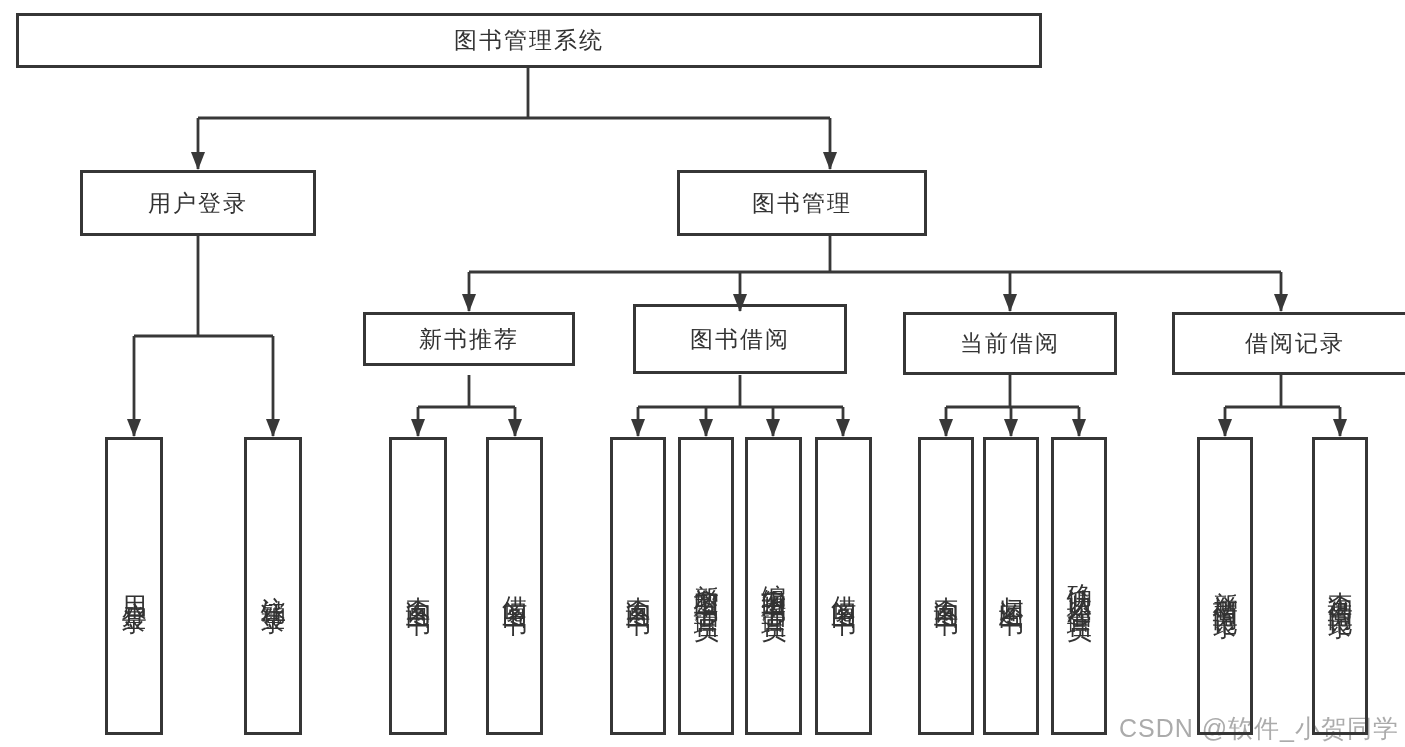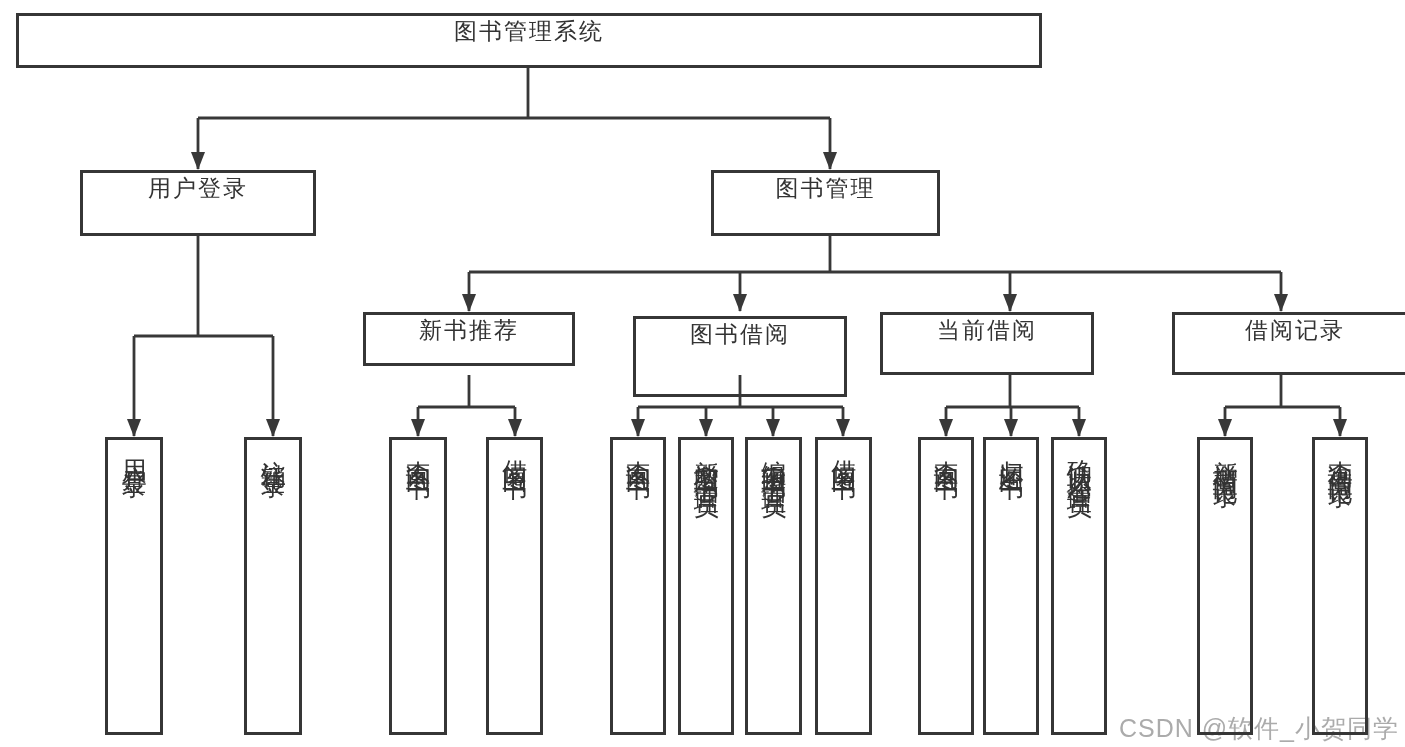--- a/index.html
+++ b/index.html
@@ -6,21 +6,21 @@
   .canvas{
     position:relative;width:1405px;height:747px;background:#ffffff;
     font-family:"Liberation Sans","DejaVu Sans",sans-serif;overflow:hidden;
   }
   .connectors{position:absolute;left:0;top:0;z-index:2;pointer-events:none;}
   .connectors path.lines{stroke:#383838;stroke-width:2.8;fill:none;}
   .connectors line{stroke:#383838;stroke-width:2.8;}
   .connectors .head{fill:#383838;stroke:none;}
   .node{
     position:absolute;box-sizing:border-box;border:3px solid #363636;
-    background:transparent;display:flex;align-items:flex-start;justify-content:center;
+    background:transparent;display:flex;align-items:center;justify-content:center;
     color:#333333;z-index:3;
   }
   .node .htext{font-size:23px;letter-spacing:2px;white-space:nowrap;}
   .leaf .vtext{
     writing-mode:vertical-rl;text-orientation:mixed;
     font-size:25px;letter-spacing:5px;line-height:1.1;
   }
   .watermark{
     position:absolute;right:6px;bottom:2px;z-index:4;
     font-size:25px;color:#ababab;letter-spacing:1px;
@@ -75,31 +75,31 @@
     <line x1="1340" y1="407" x2="1340" y2="436" marker-end="url(#arrow)"></line>
   </svg>
 
   <div class="node" style="left:16px;top:13px;width:1026px;height:55px">
     <span class="htext">图书管理系统</span>
   </div>
 
   <div class="node" style="left:80px;top:170px;width:236px;height:66px">
     <span class="htext">用户登录</span>
   </div>
-  <div class="node" style="left:711px;top:170px;width:229px;height:66px">
+  <div class="node" style="left:677px;top:170px;width:250px;height:66px">
     <span class="htext">图书管理</span>
   </div>
 
   <div class="node" style="left:363px;top:312px;width:212px;height:54px">
     <span class="htext">新书推荐</span>
   </div>
-  <div class="node" style="left:633px;top:316px;width:214px;height:81px">
+  <div class="node" style="left:633px;top:304px;width:214px;height:70px">
     <span class="htext">图书借阅</span>
   </div>
-  <div class="node" style="left:880px;top:312px;width:214px;height:63px">
+  <div class="node" style="left:903px;top:312px;width:214px;height:63px">
     <span class="htext">当前借阅</span>
   </div>
   <div class="node" style="left:1172px;top:312px;width:246px;height:63px">
     <span class="htext">借阅记录</span>
   </div>
 
   <div class="node leaf" style="left:105px;top:437px;width:58px;height:298px">
     <span class="vtext">用户登录</span>
   </div>
   <div class="node leaf" style="left:244px;top:437px;width:58px;height:298px">

